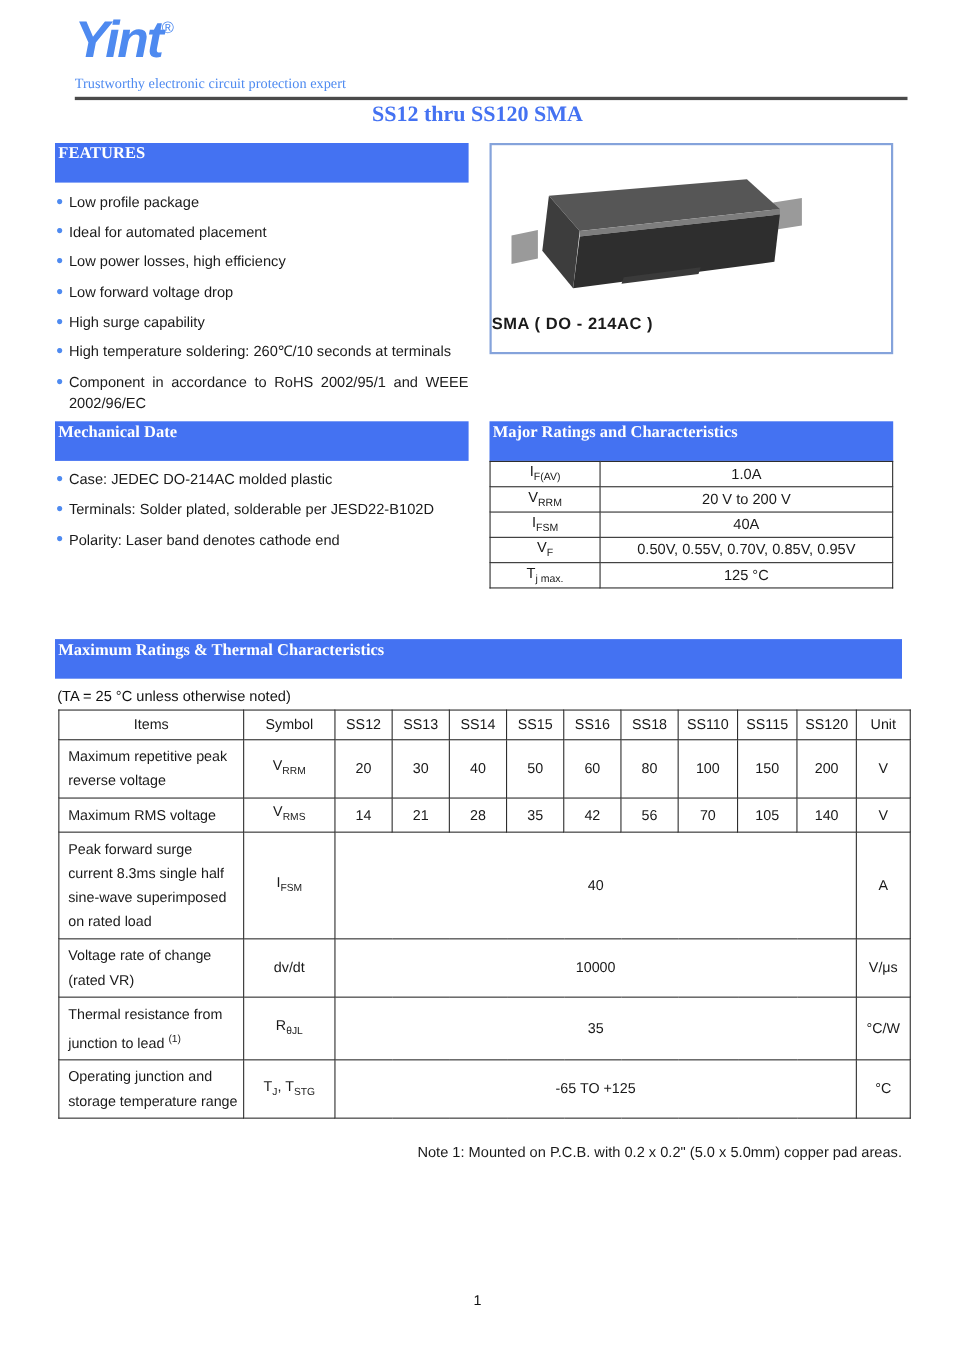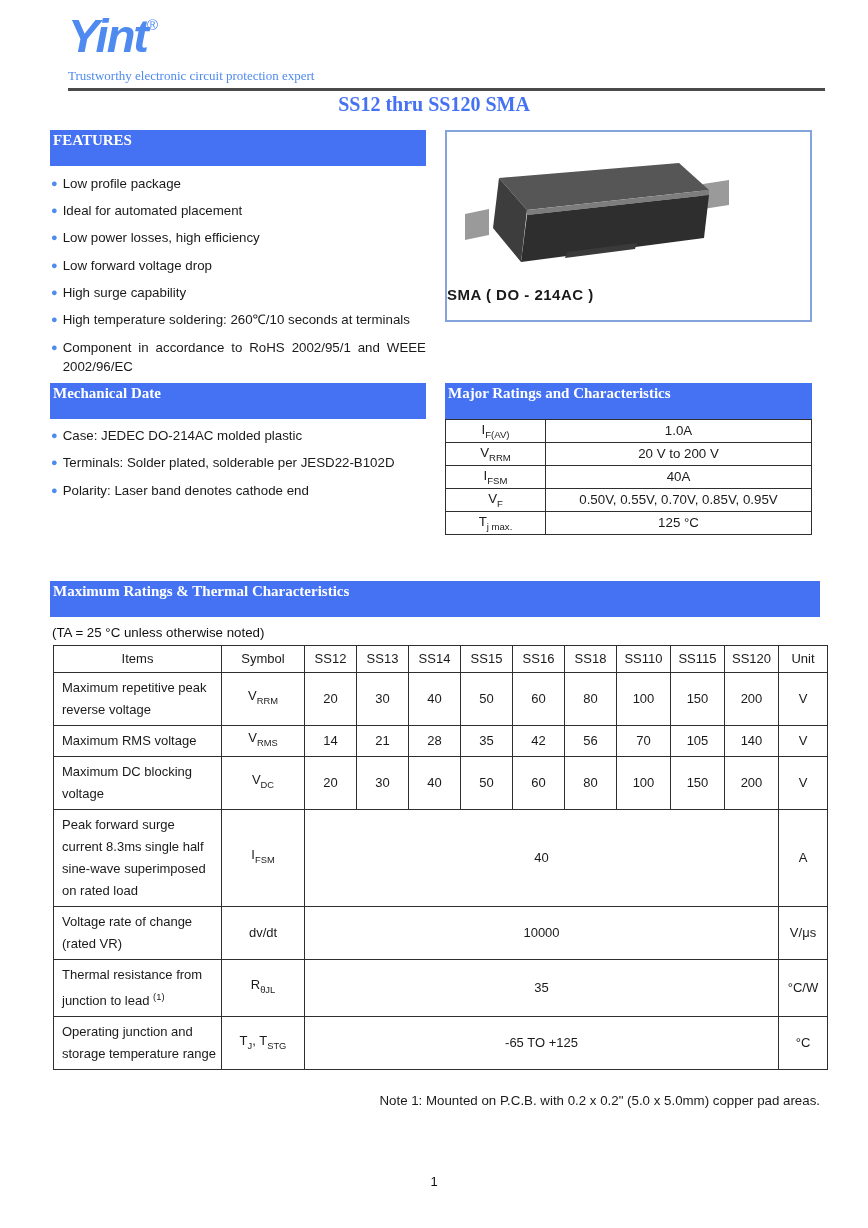--- a/index.html
+++ b/index.html
@@ -239,34 +239,20 @@
             <td class="val">28</td>
             <td class="val">35</td>
             <td class="val">42</td>
             <td class="val">56</td>
             <td class="val">70</td>
             <td class="val">105</td>
             <td class="val">140</td>
             <td class="unit">V</td>
           </tr>
           <tr>
-            <td class="item">Maximum DC blocking voltage</td>
-            <td class="sym">V<sub>DC</sub></td>
-            <td class="val">20</td>
-            <td class="val">30</td>
-            <td class="val">40</td>
-            <td class="val">50</td>
-            <td class="val">60</td>
-            <td class="val">80</td>
-            <td class="val">100</td>
-            <td class="val">150</td>
-            <td class="val">200</td>
-            <td class="unit">V</td>
-          </tr>
-          <tr>
             <td class="item">Peak forward surge current 8.3ms single half sine-wave superimposed on rated load</td>
             <td class="sym">I<sub>FSM</sub></td>
             <td class="val" colspan="9">40</td>
             <td class="unit">A</td>
           </tr>
           <tr>
             <td class="item">Voltage rate of change (rated VR)</td>
             <td class="sym">dv/dt</td>
             <td class="val" colspan="9">10000</td>
             <td class="unit">V/μs</td>

